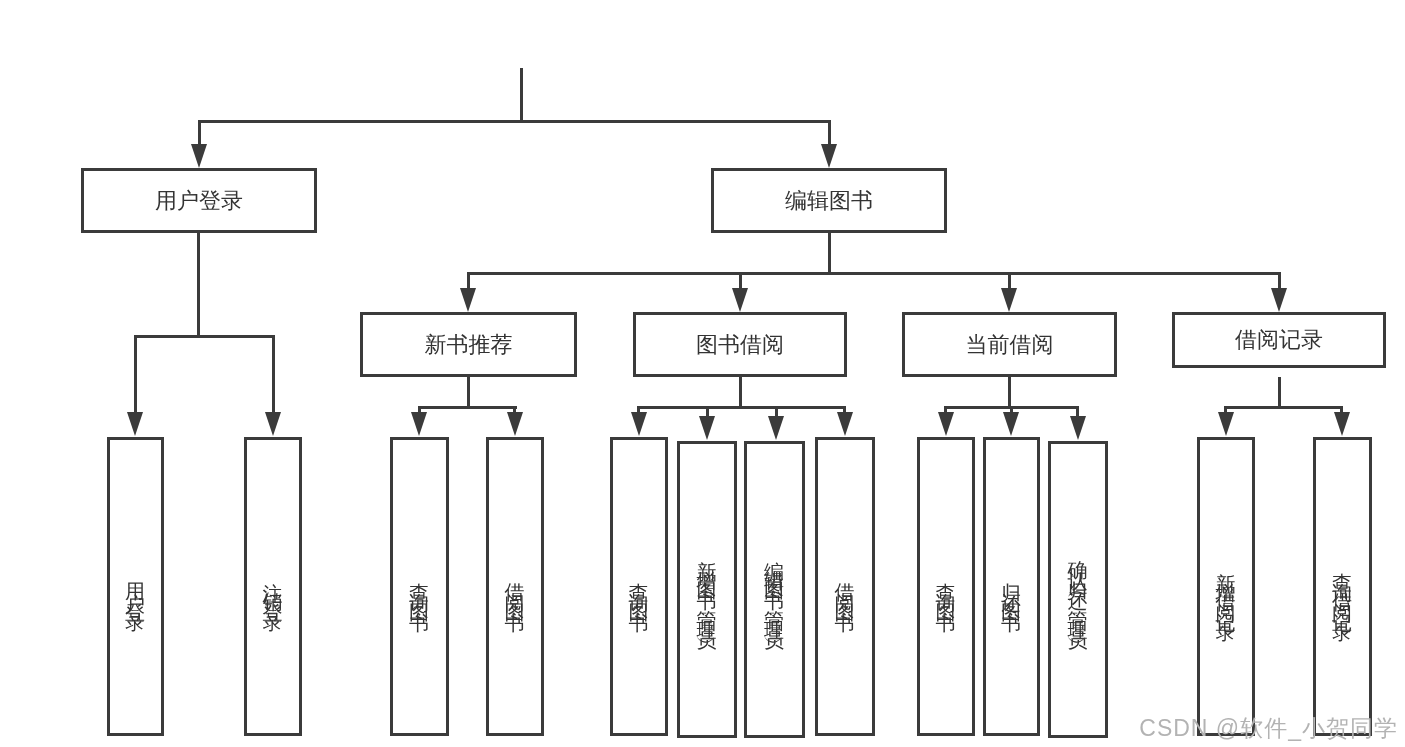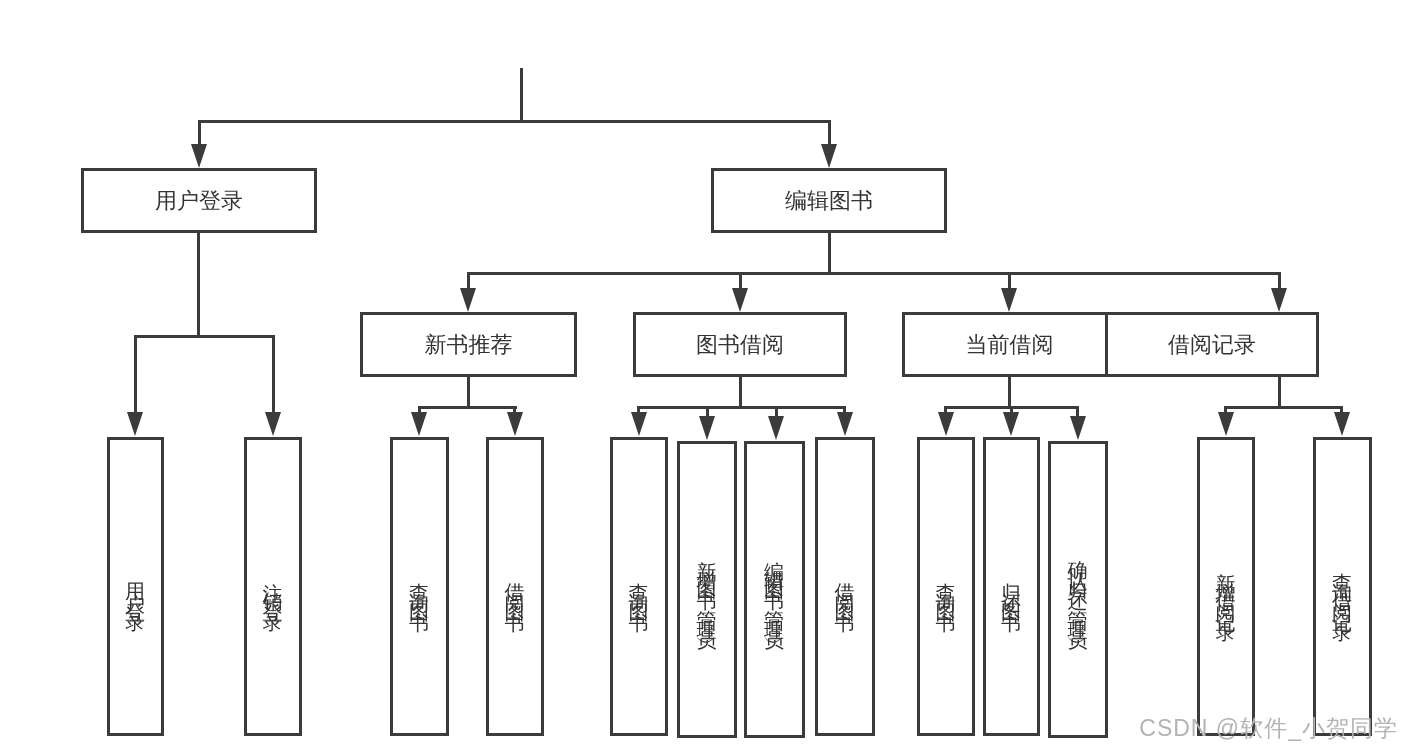--- a/index.html
+++ b/index.html
@@ -67,21 +67,21 @@
   <div class="box" style="left:81px; top:168px; width:236px; height:65px;">用户登录</div>
 
   <div class="box" style="left:711px; top:168px; width:236px; height:65px;">编辑图书</div>
 
   <div class="box" style="left:633px; top:312px; width:214px; height:65px;">图书借阅</div>
 
   <div class="box" style="left:360px; top:312px; width:217px; height:65px;">新书推荐</div>
 
   <div class="box" style="left:902px; top:312px; width:215px; height:65px;">当前借阅</div>
 
-  <div class="box" style="left:1105px; top:312px; width:214px; height:65px;text-align:right;">借阅记录</div>
+  <div class="box" style="left:1172px; top:312px; width:214px; height:56px;text-align:right;">借阅记录</div>
 
   <div class="box leaf" style="left:107px; top:437px; width:57px; height:299px;">用户登录</div>
 
   <div class="box leaf" style="left:244px; top:437px; width:58px; height:299px;">注销登录</div>
 
   <div class="box leaf" style="left:390px; top:437px; width:59px; height:299px;">查询图书</div>
 
   <div class="box leaf" style="left:486px; top:437px; width:58px; height:299px;">借阅图书</div>
 
   <div class="box leaf" style="left:610px; top:437px; width:58px; height:299px;">查询图书</div>

